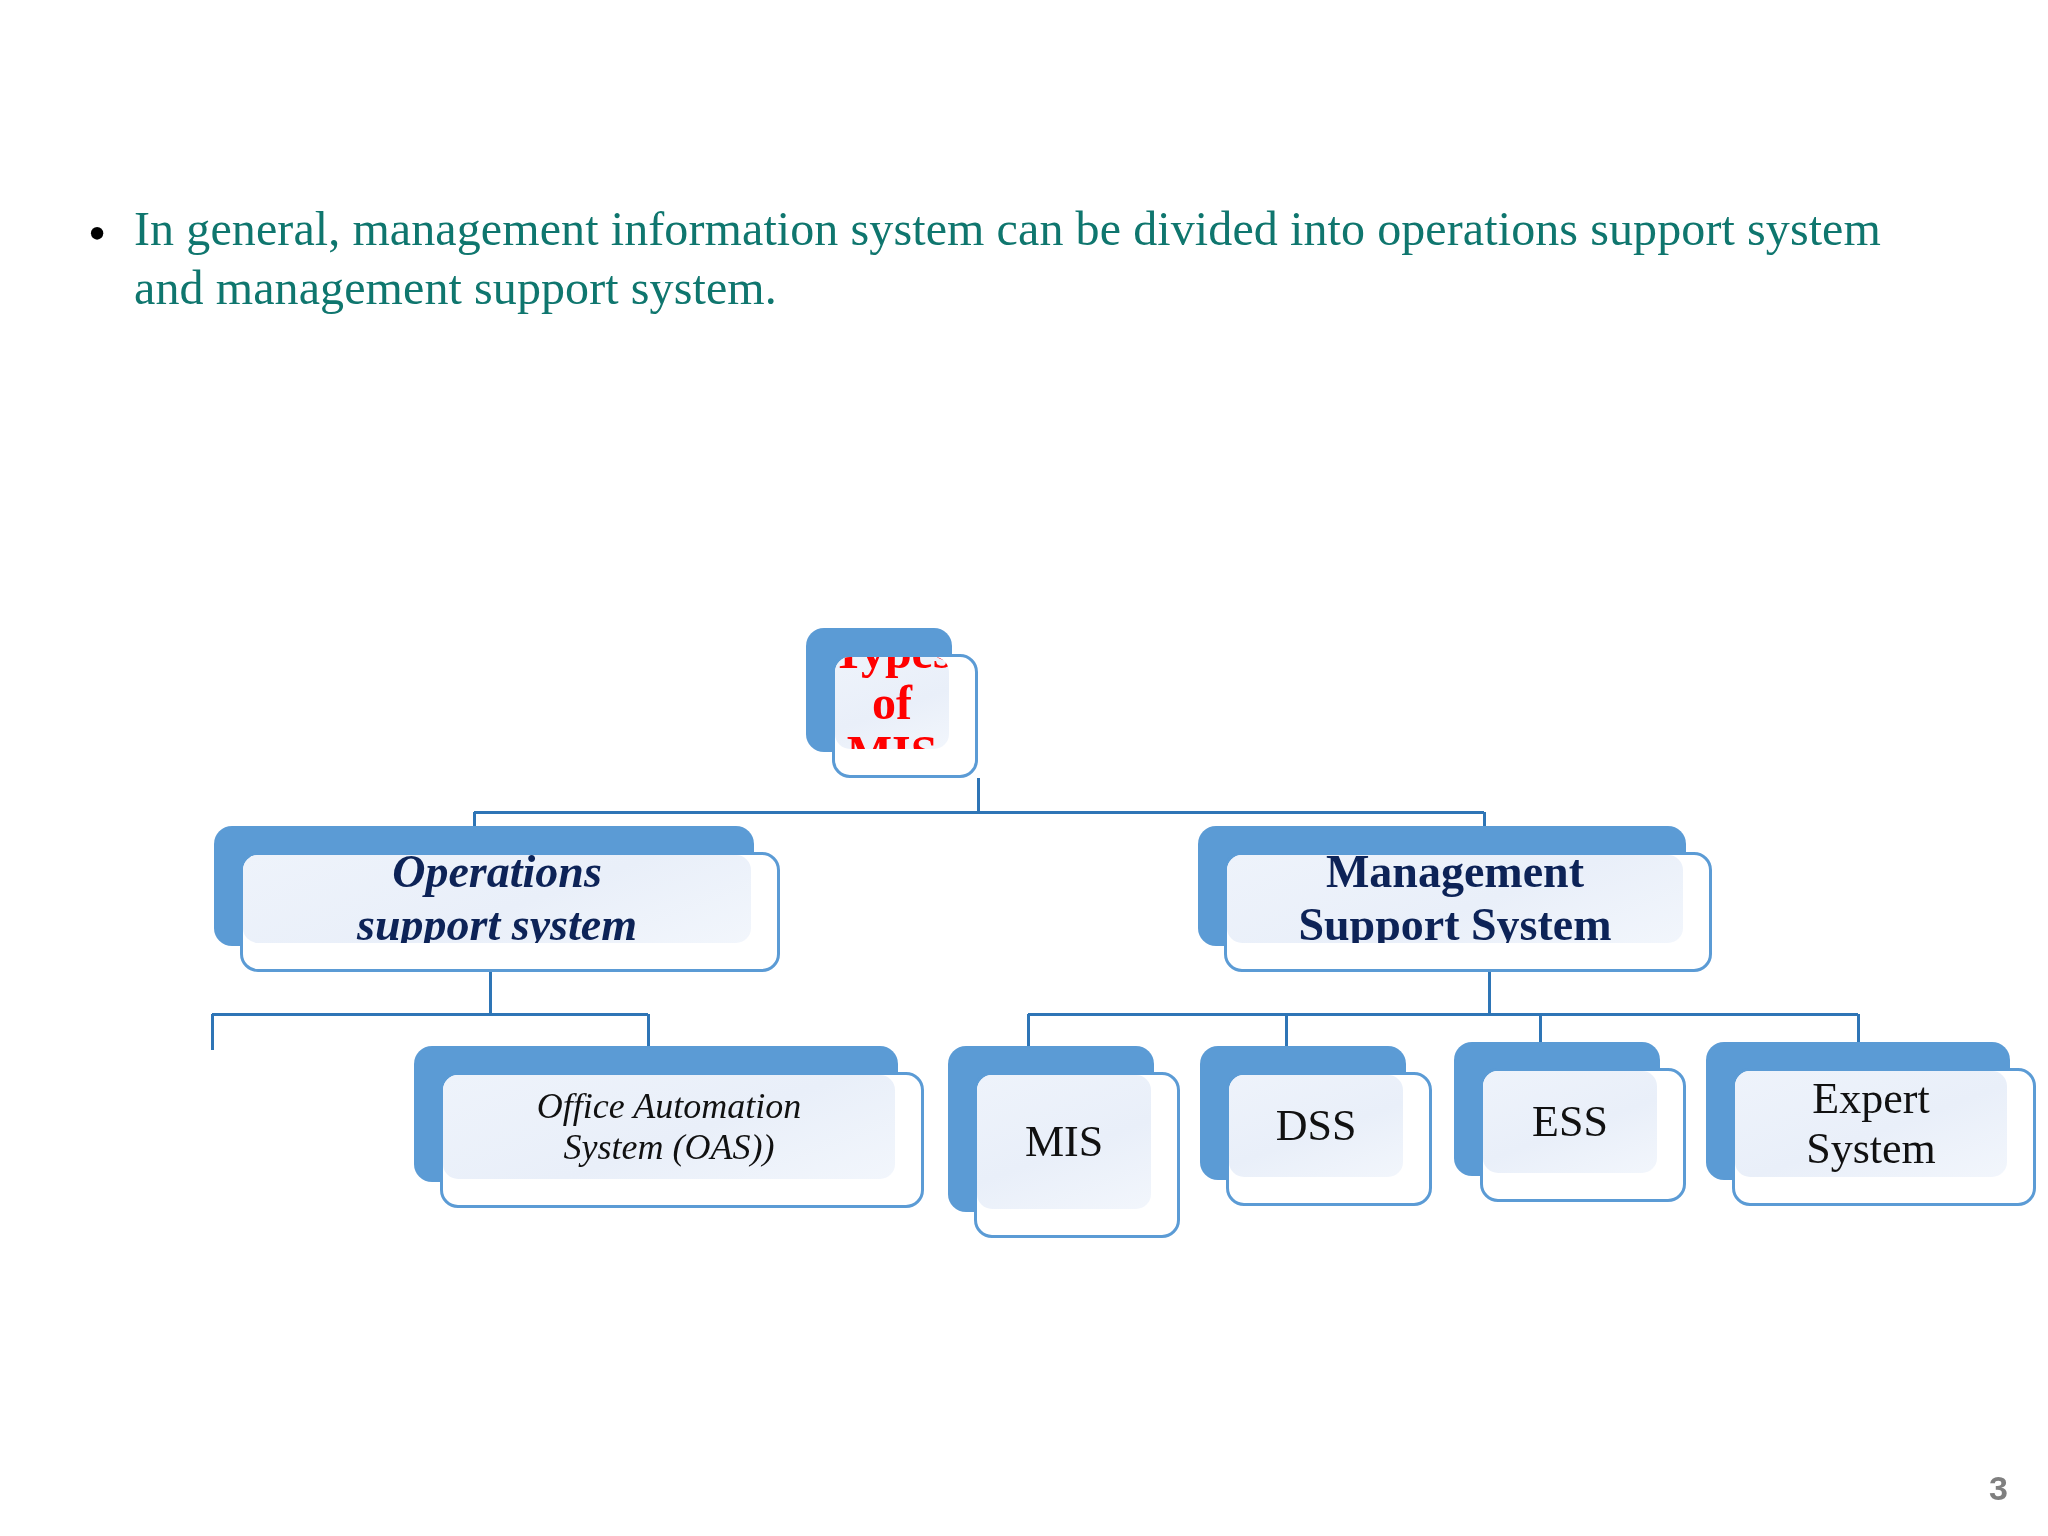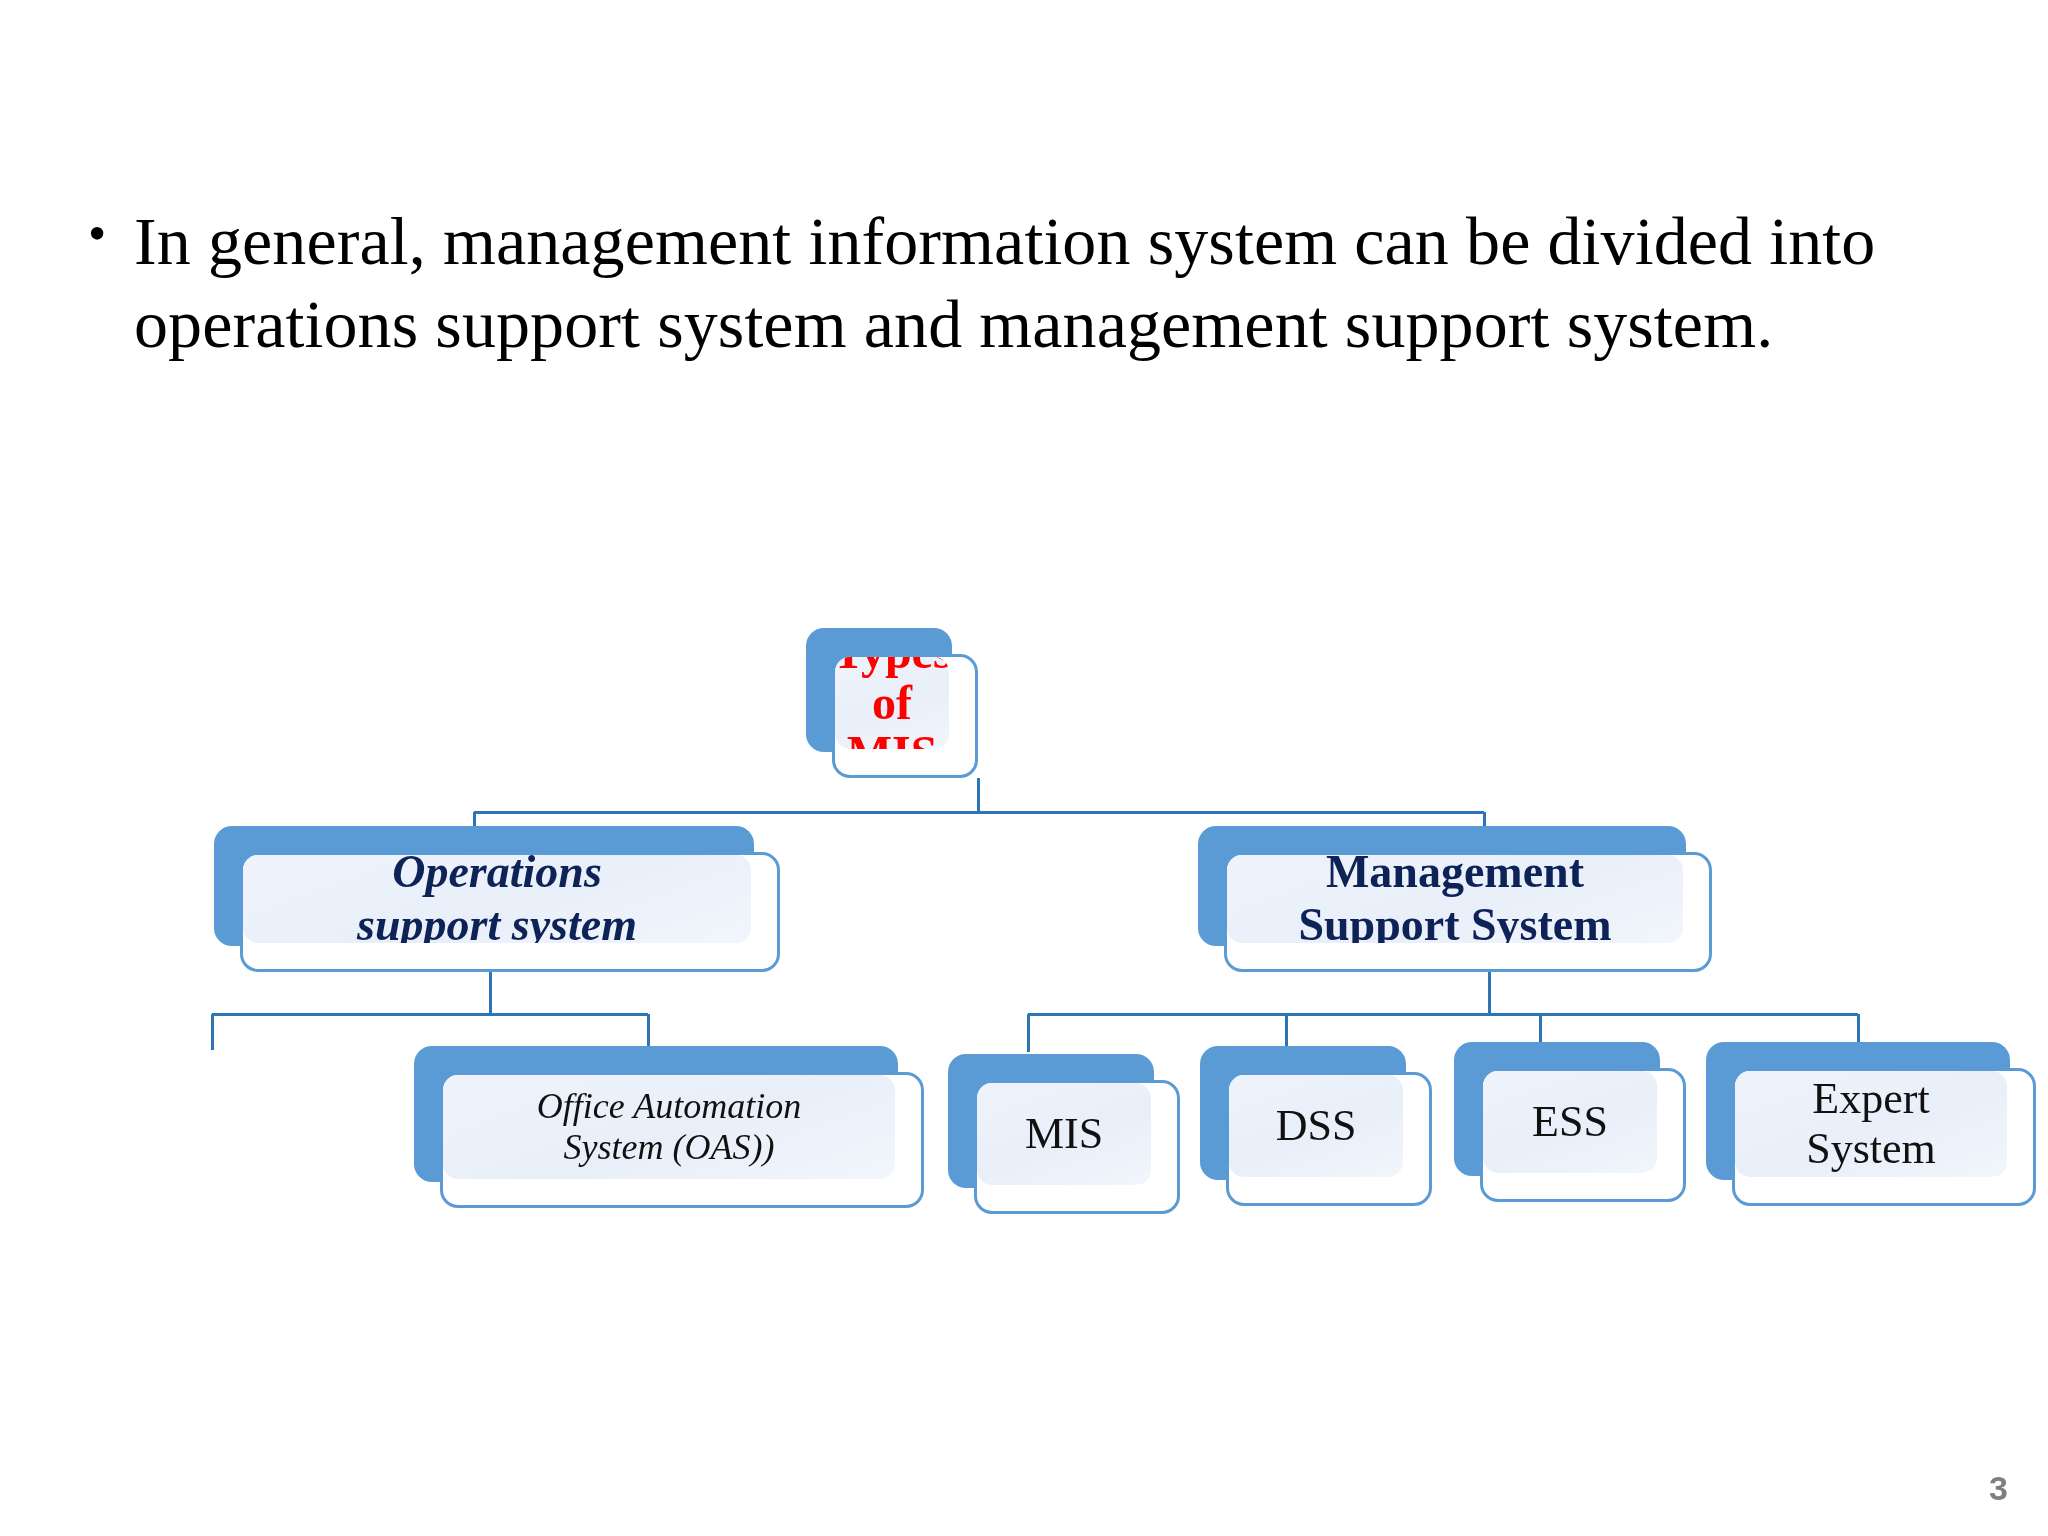--- a/index.html
+++ b/index.html
@@ -30,23 +30,23 @@
     flex: 0 0 auto;
     font-size: 52px;
     line-height: 1.22;
     color: #000000;
     width: 46px;
     text-align: left;
     padding-top: 2px;
   }
   .bullet-text {
     flex: 1 1 auto;
-    font-size: 68px;
+    font-size: 48px;
     line-height: 1.22;
-    color: #000000;
+    color: #0f766e;
     max-width: 1800px;
     letter-spacing: 0.1px;
   }
 
   
   .diagram {
     position: absolute;
     left: 0;
     top: 0;
     width: 2048px;
@@ -210,21 +210,21 @@
   <div class="node leaf wide" style="left:414px; top:1046px; width:510px; height:162px;">
     <div class="shadow"></div>
     <div class="card">
       <div class="card-inner">
         <span class="label">Office Automation
 System (OAS))</span>
       </div>
     </div>
   </div>
 
-  <div class="node leaf" style="left:948px; top:1046px; width:232px; height:160px;margin-top:8px;">
+  <div class="node leaf" style="left:948px; top:1046px; width:232px; height:192px;">
     <div class="shadow"></div>
     <div class="card">
       <div class="card-inner">
         <span class="label">MIS</span>
       </div>
     </div>
   </div>
 
   <div class="node leaf" style="left:1200px; top:1046px; width:232px; height:160px;">
     <div class="shadow"></div>

